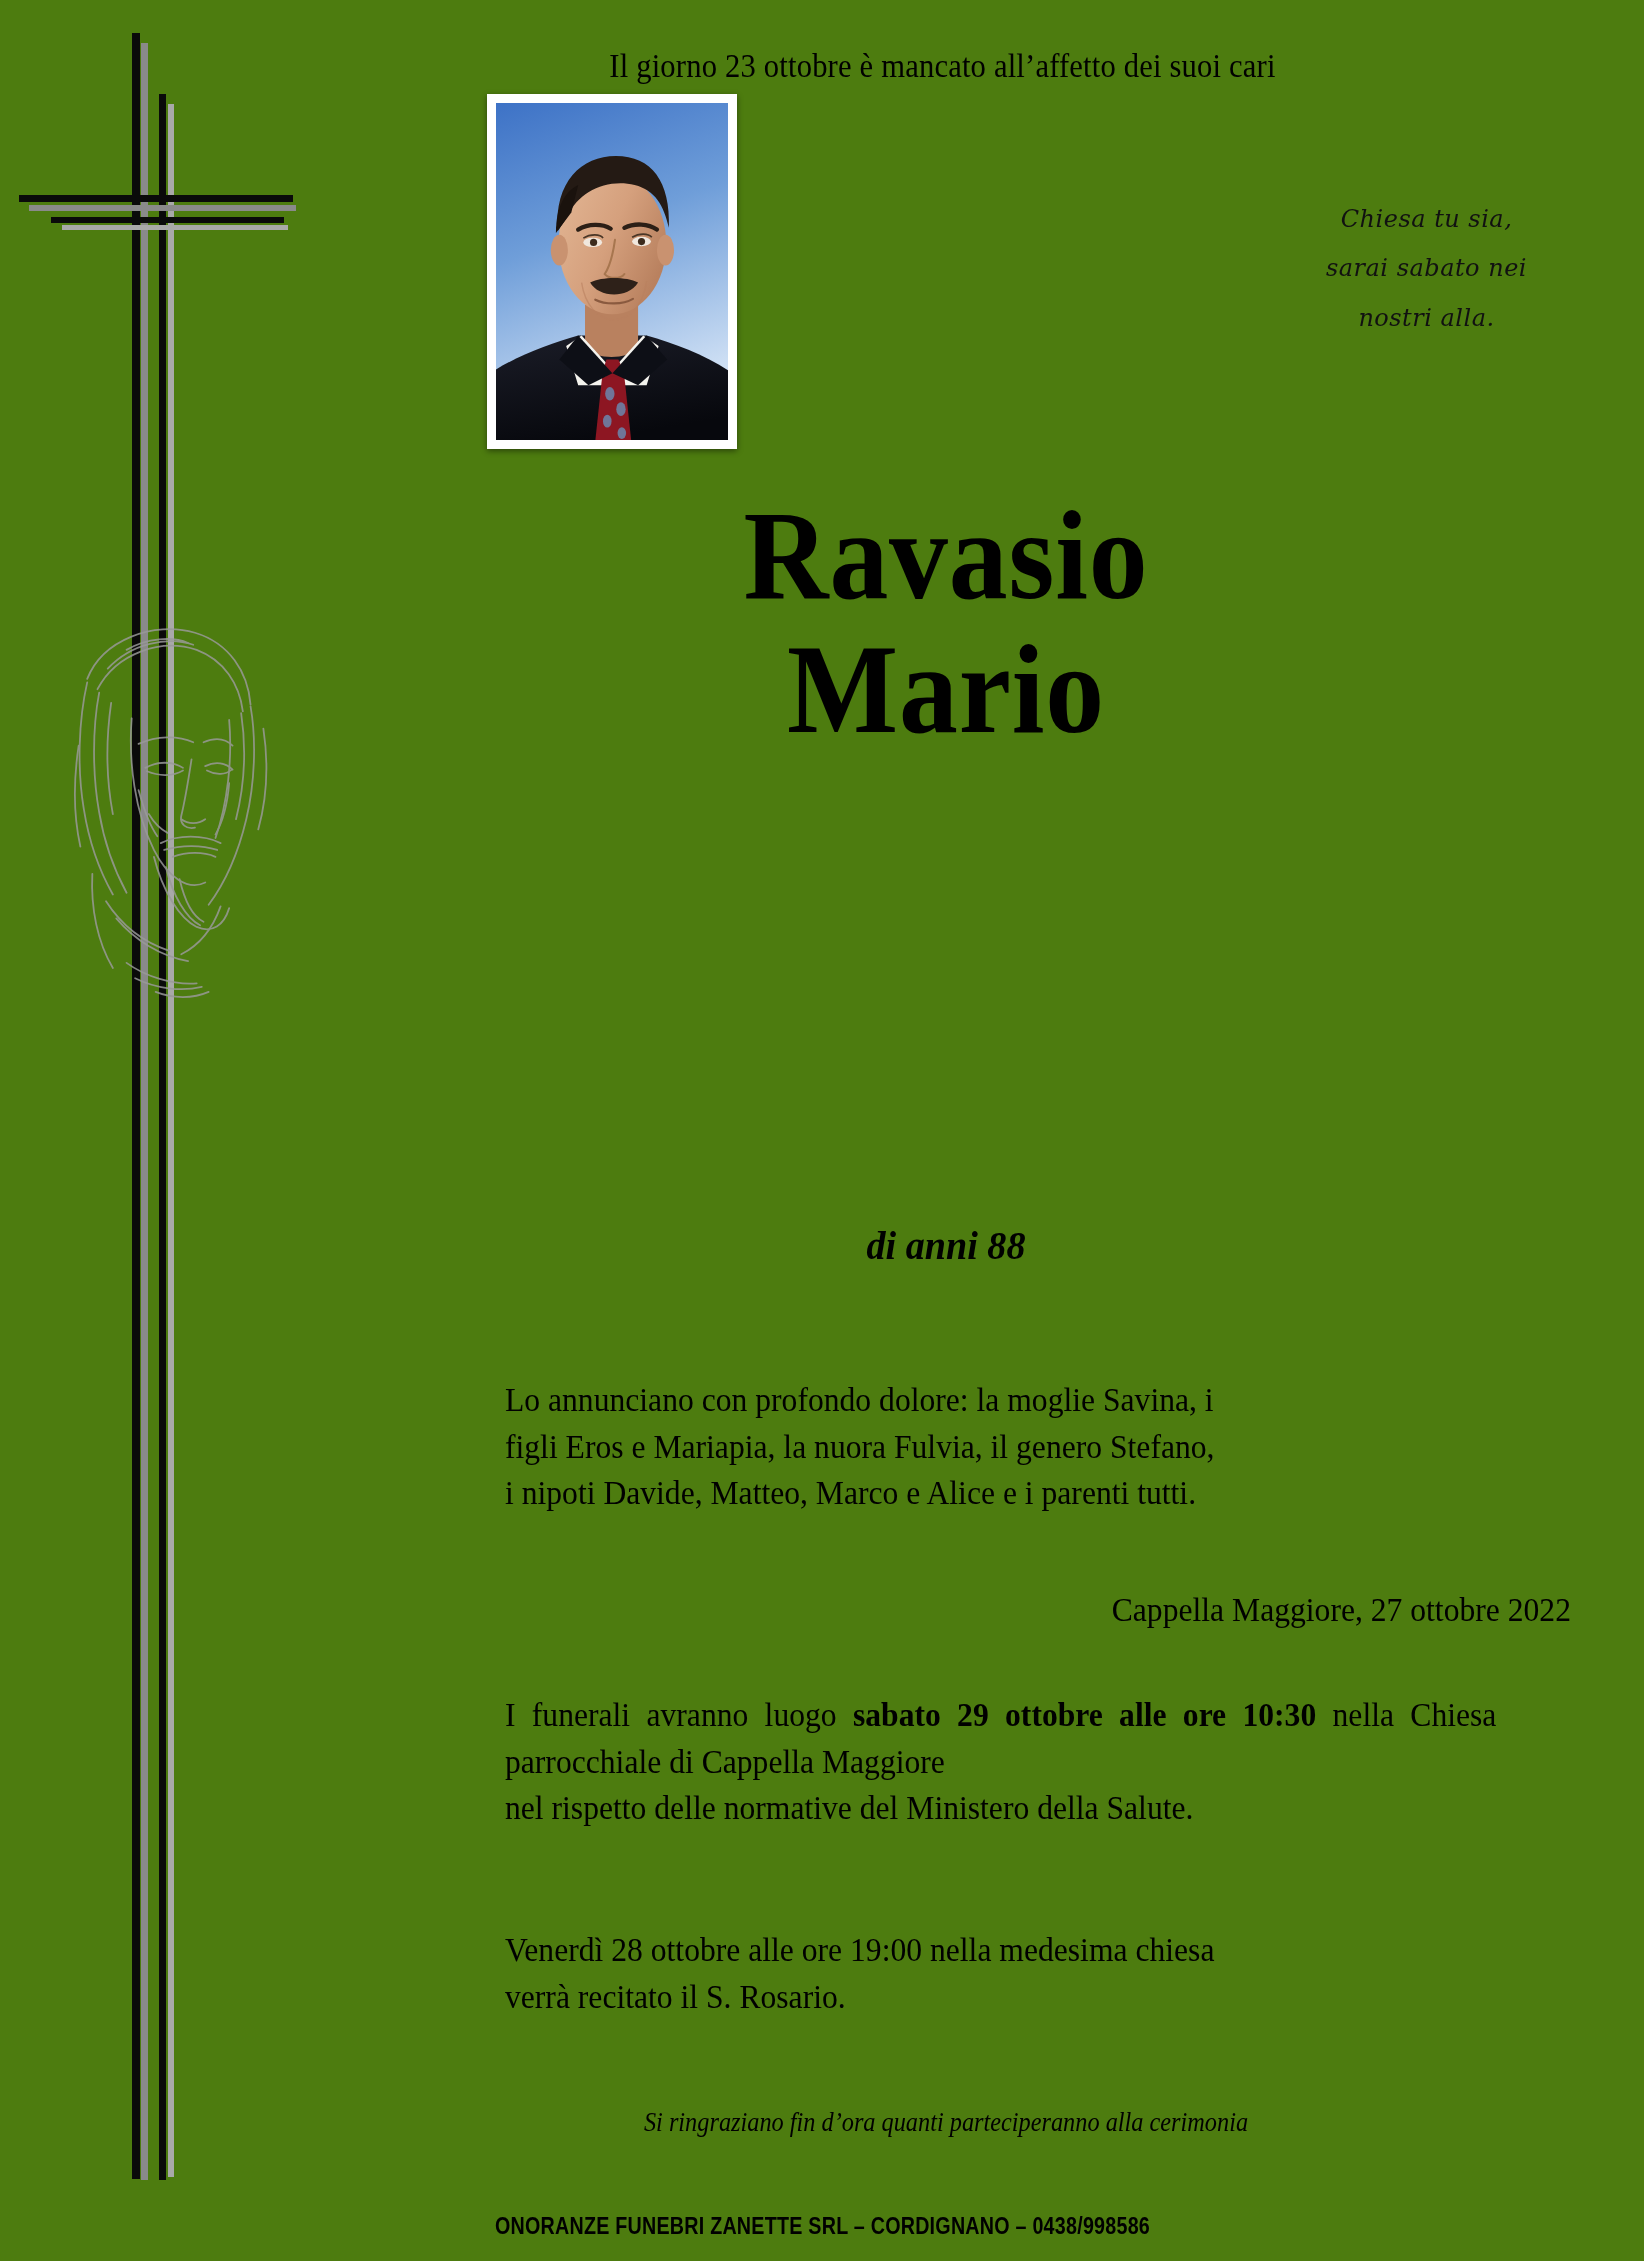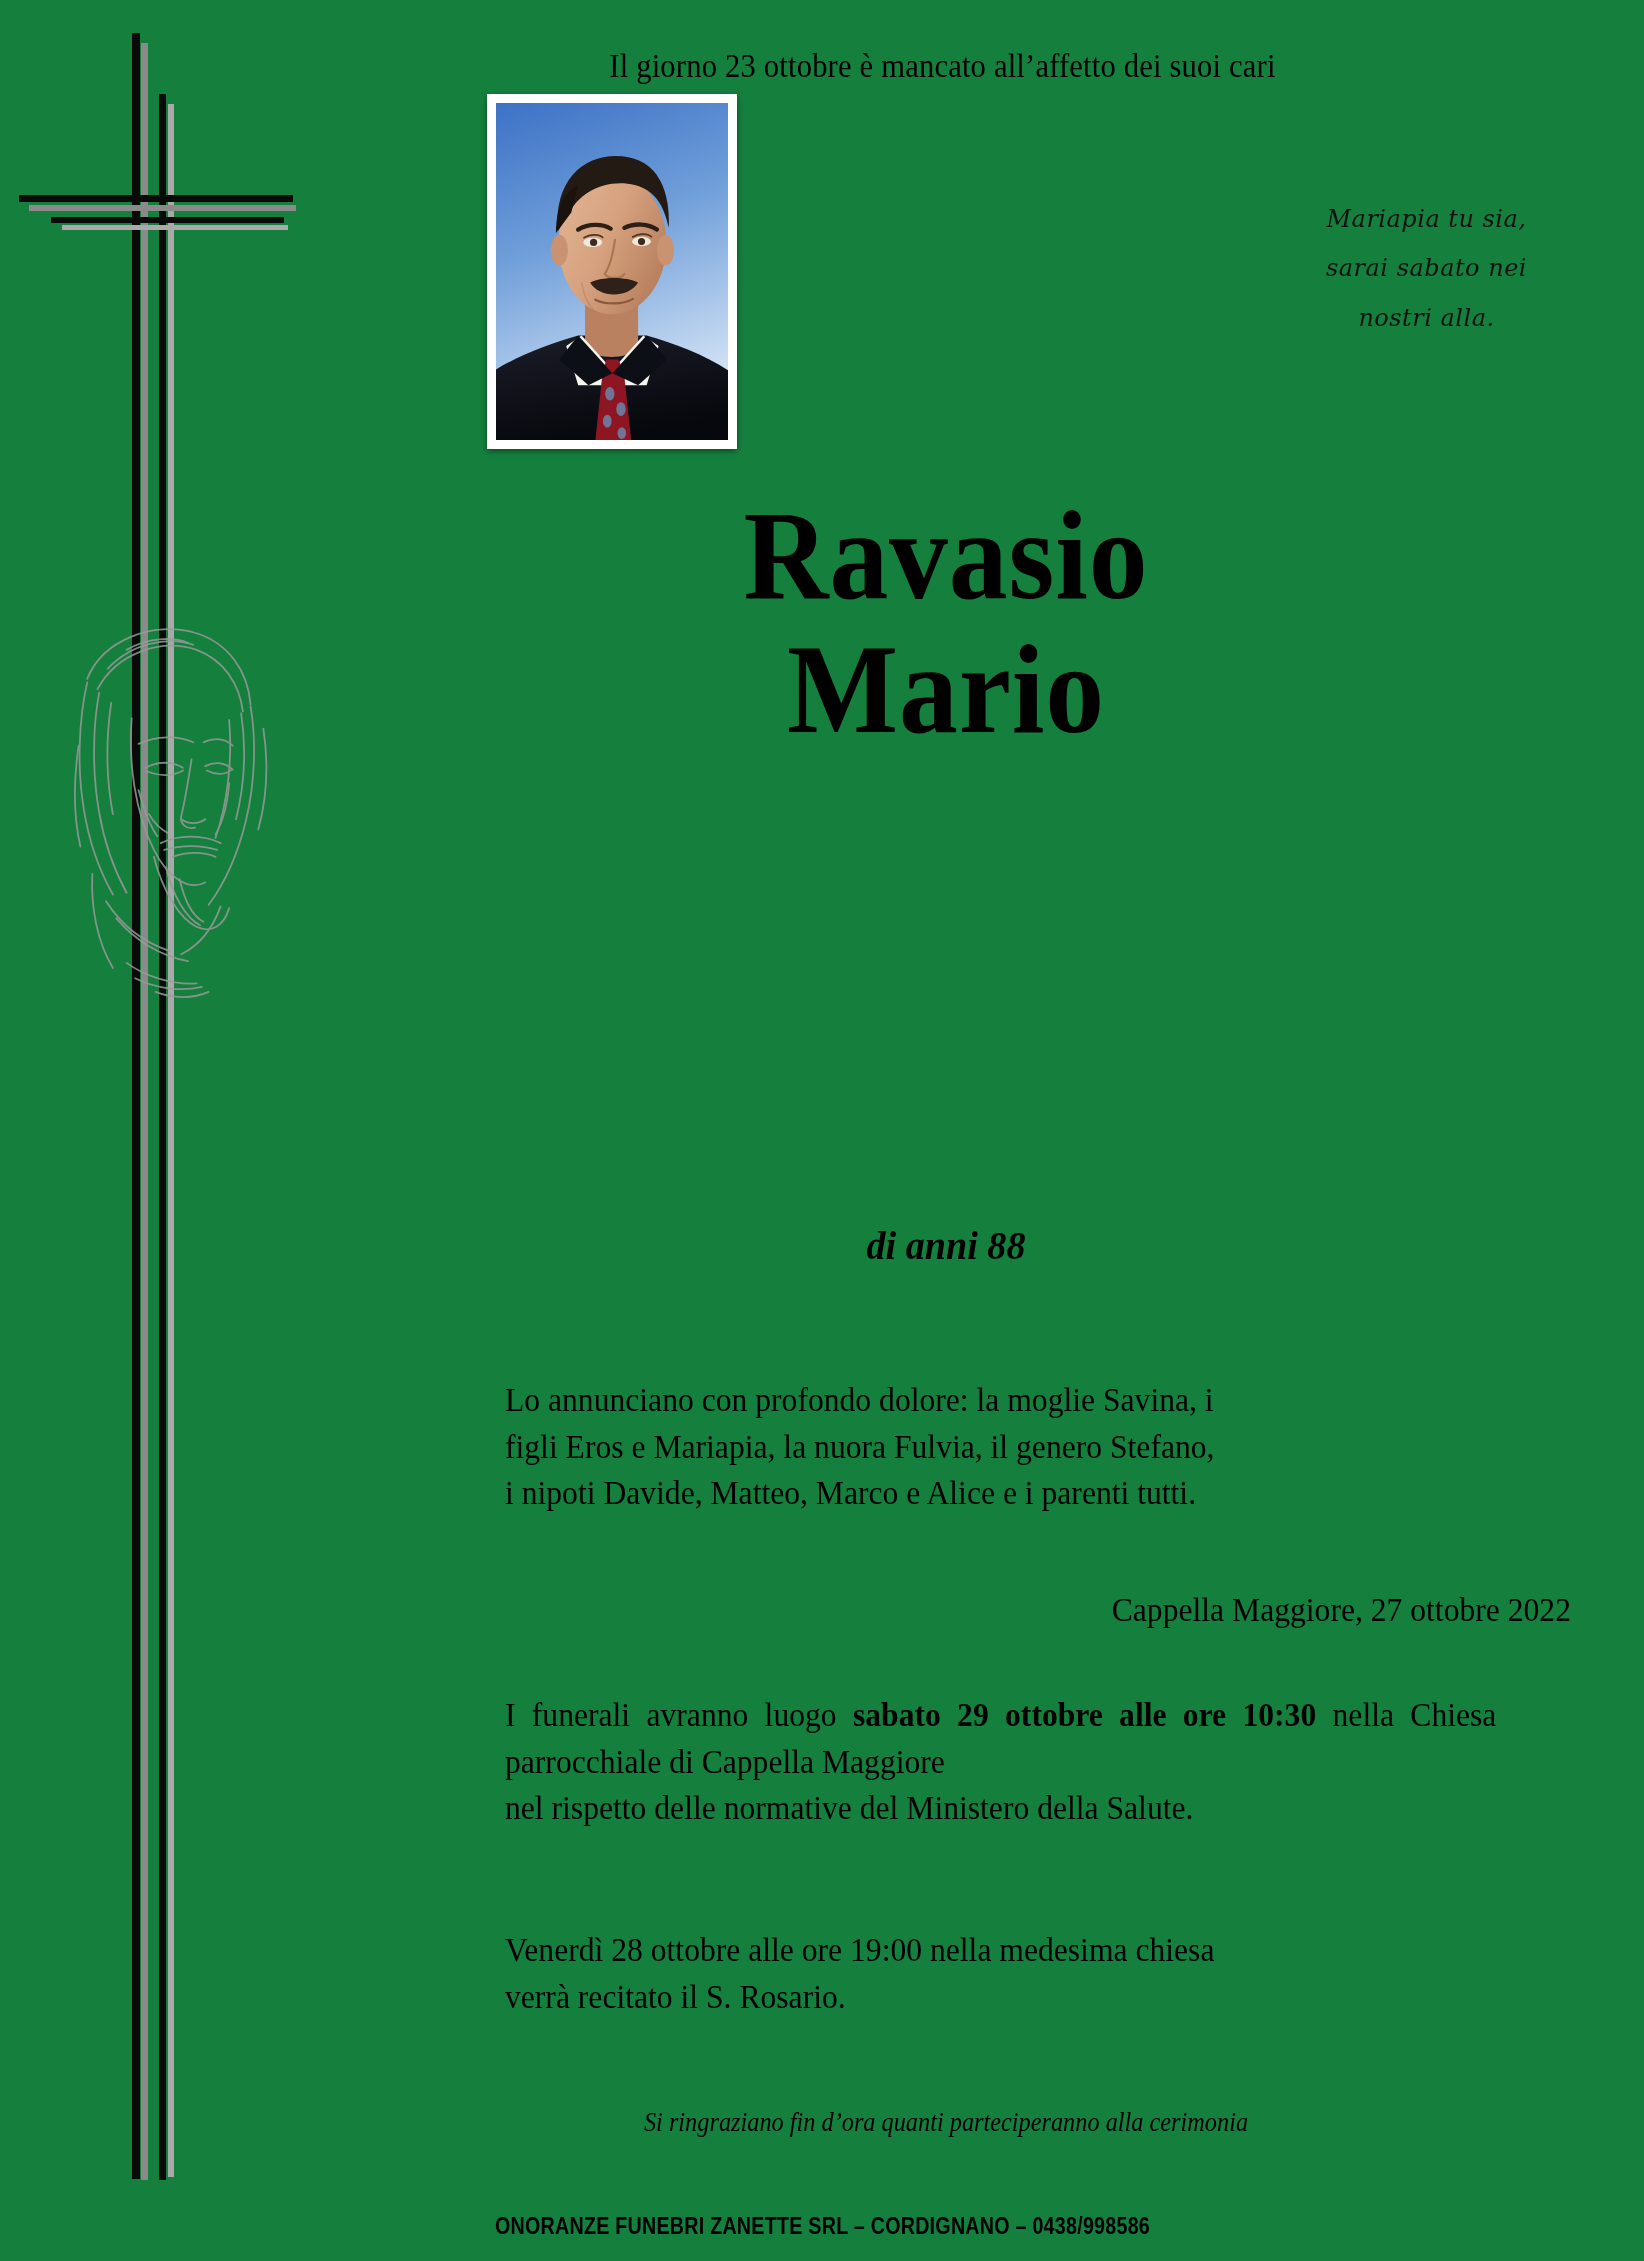--- a/index.html
+++ b/index.html
@@ -4,21 +4,21 @@
 <style>
   html, body {
     margin: 0;
     padding: 0;
     background: #ffffff;
   }
   #page {
     position: relative;
     width: 1645px;
     height: 2261px;
-    background: #15803d;
+    background: #4d7c0f;
     overflow: hidden;
     font-family: "Liberation Serif", serif;
     color: #000000;
   }
 
   
   #cross-graphic {
     position: absolute;
     left: 0; top: 0;
     width: 325px; height: 2193px;
@@ -310,21 +310,21 @@
         <path d="M110 210 C 124 203, 152 203, 166 210 C 160 220, 148 224, 138 224 C 126 224, 115 219, 110 210 Z" fill="#2e2119"></path>
 
         <path d="M116 230 C 128 236, 148 236, 160 229" stroke="#8a5a3f" stroke-width="2.6" fill="none" stroke-linecap="round"></path>
 
         <path d="M100 210 C 104 236, 118 252, 138 254 C 158 252, 172 236, 176 208" stroke="#b9815f" stroke-width="1.6" fill="none" opacity="0.6"></path>
       </g>
     </svg>
   </div>
 
   <div id="memorial-quote">
-    <div>Mariapia tu sia,</div>
+    <div>Chiesa tu sia,</div>
     <div>sarai sabato nei</div>
     <div>nostri alla.</div>
   </div>
 
   <div id="deceased-name">
     <span class="nm">Ravasio</span>
     <span class="nm">Mario</span>
   </div>
 
   <div id="deceased-age">di anni 88</div>

